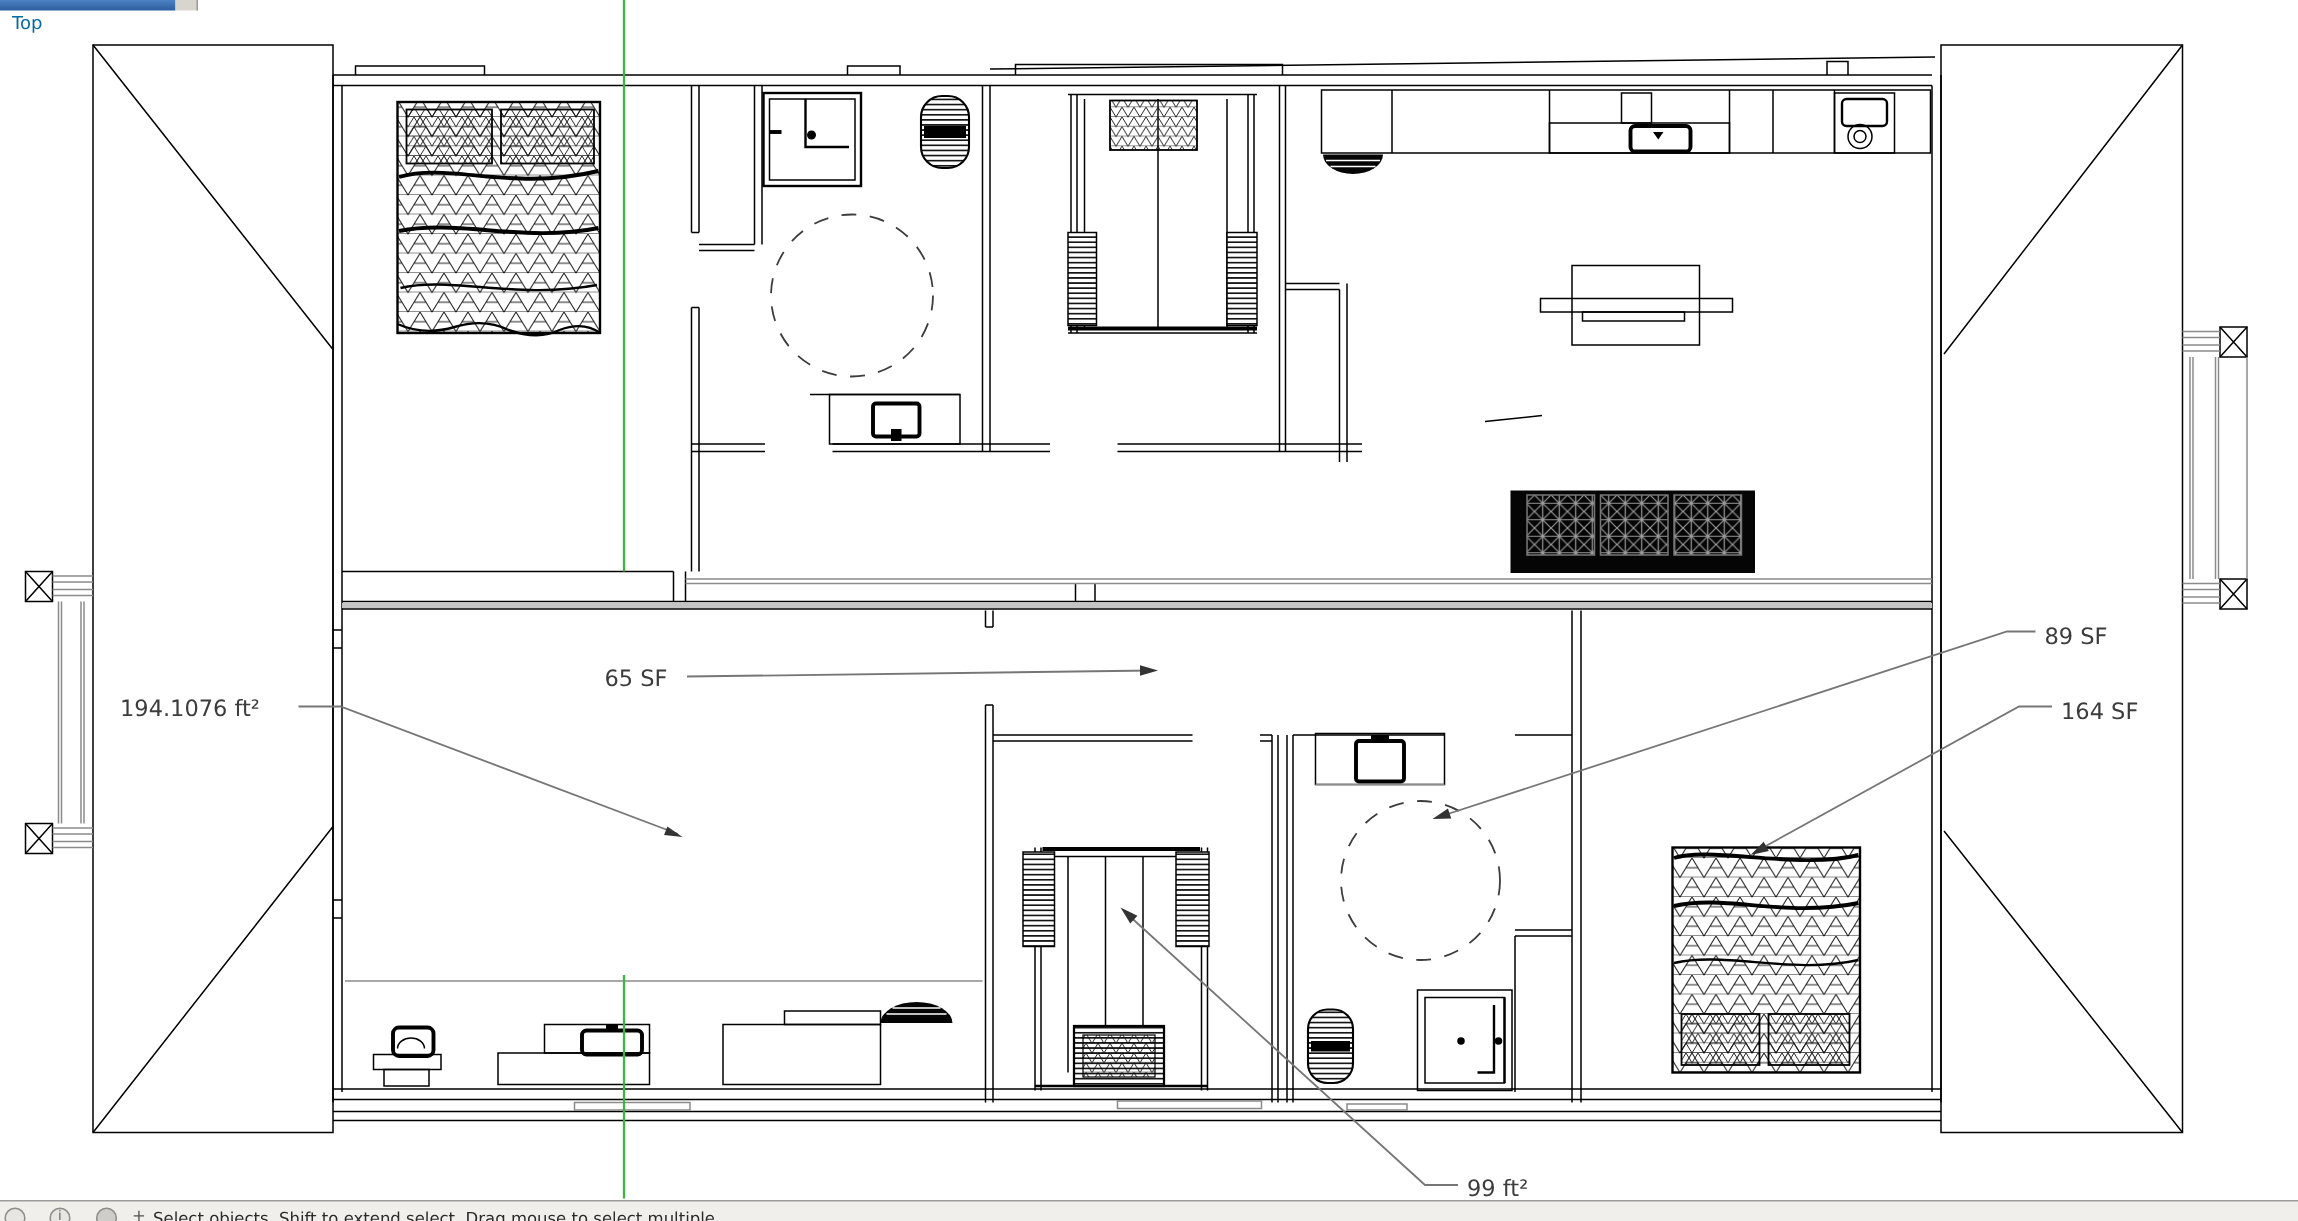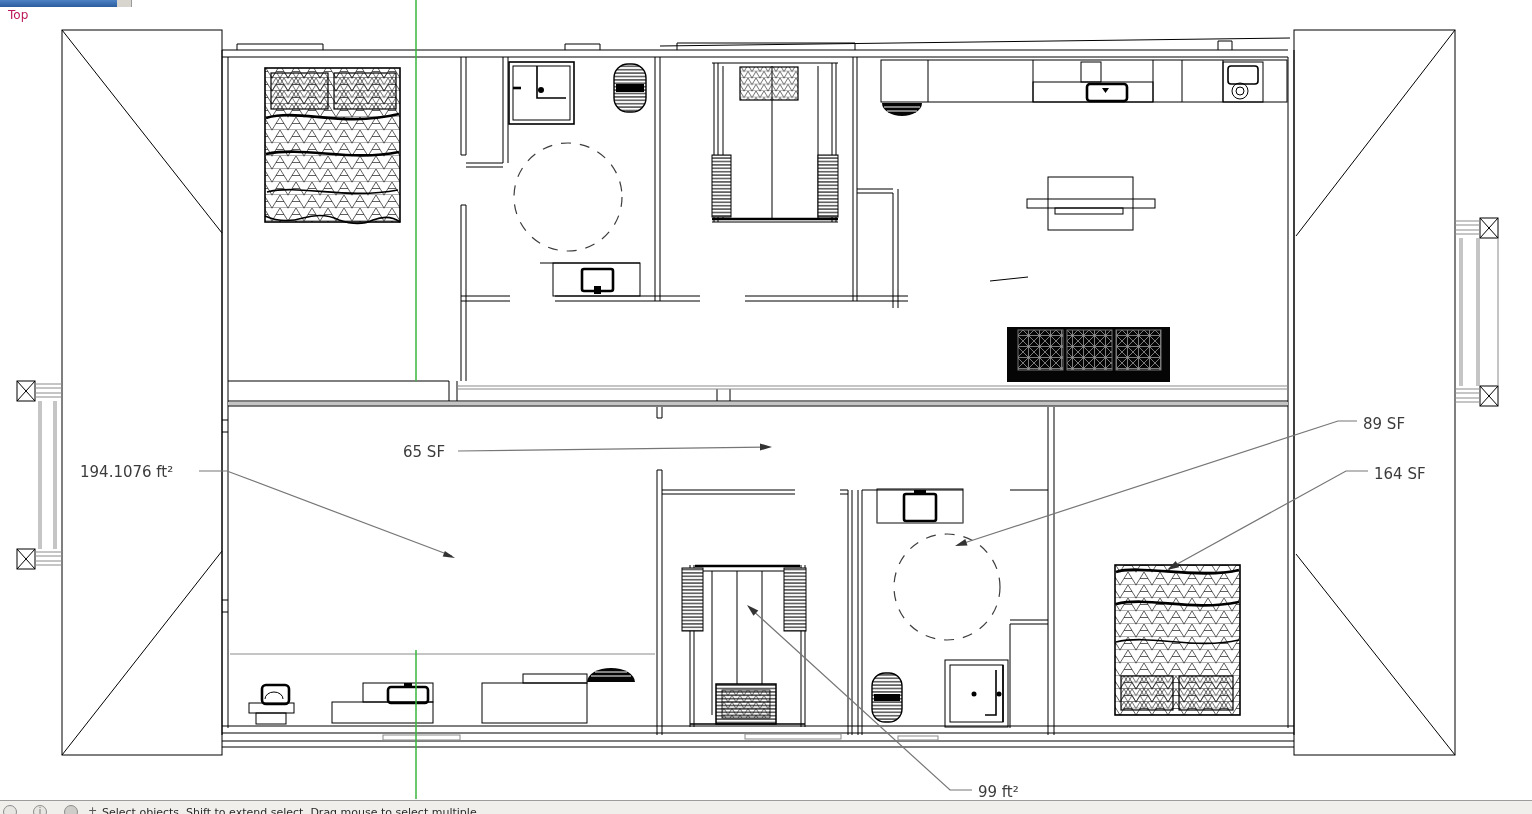--- a/index.html
+++ b/index.html
@@ -2,21 +2,21 @@
 <html><head>
 <meta charset="utf-8">
 <style>
   html,body{margin:0;padding:0;background:#fff;width:1532px;height:814px;overflow:hidden;
     font-family:"DejaVu Sans","Liberation Sans",sans-serif;}
   #stage{position:relative;width:1532px;height:814px;background:#ffffff;}
   #plan-svg{position:absolute;left:0;top:0;}
   .titlebar-fragment{position:absolute;left:0;top:0;width:117px;height:7px;
     background:linear-gradient(#4d82c4,#2c5d9e);}
   .titlebar-tab{position:absolute;left:117px;top:0;width:14px;height:7px;background:#d8d5cf;border-right:1px solid #9a9a9a;}
-  .viewport-label{position:absolute;left:8px;top:8px;font-size:12px;color:#be185d;}
+  .viewport-label{position:absolute;left:8px;top:8px;font-size:12px;color:#0369a1;}
   .statusbar{position:absolute;left:0;top:800px;width:1532px;height:14px;background:#f1efec;border-top:1px solid #9c9c9c;}
   .sb-icon{position:absolute;top:4px;width:12px;height:12px;border:1px solid #8d8d8d;border-radius:50%;
     background:#e8e6e2;color:#6b6b6b;font-size:9px;line-height:11px;text-align:center;}
   .sb-cursor{position:absolute;left:88px;top:3px;font-size:11px;color:#555;}
   .sb-msg{position:absolute;left:102px;top:5px;font-size:11px;color:#2a2a2a;white-space:nowrap;}
   
   .w{stroke:#000;fill:none;stroke-width:1;}
   .w15{stroke:#000;fill:none;stroke-width:1.6;}
   .w2{stroke:#000;fill:none;stroke-width:2.6;}
   .wg{stroke:#8b8b8b;fill:none;stroke-width:1;}

